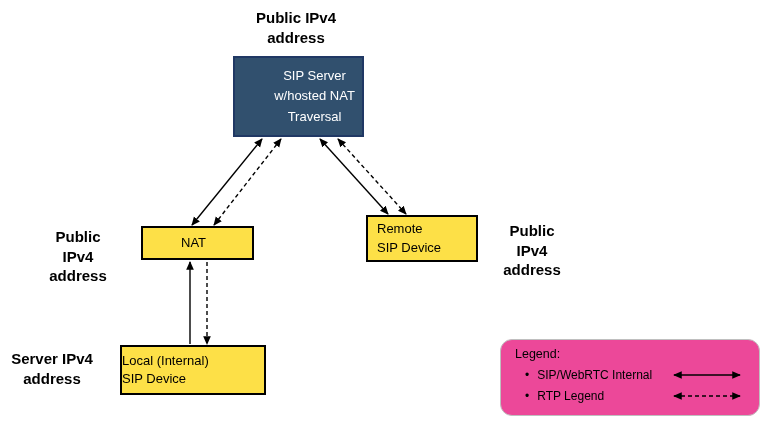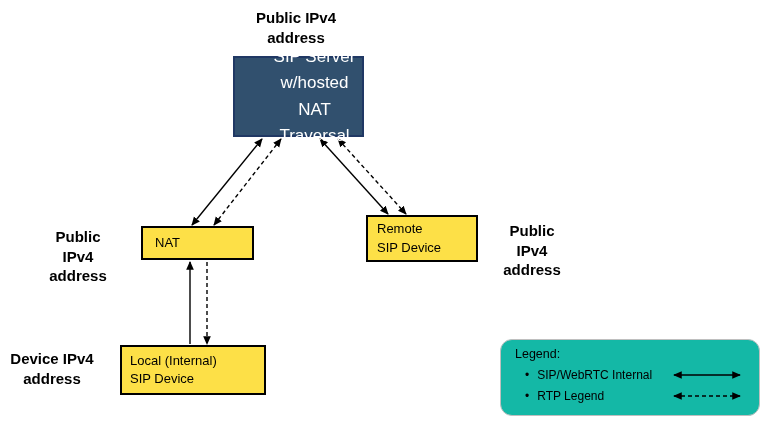--- a/index.html
+++ b/index.html
@@ -40,48 +40,48 @@
     position: absolute;
     box-sizing: border-box;
     left: 233px; top: 56px; width: 131px; height: 81px;
     background: #31506e;
     border: 2px solid #203864;
     color: #ffffff;
     display: flex;
     align-items: center;
     justify-content: center;
     text-align: center;
-    font-size: 17px;
+    font-size: 13px;
     font-weight: 400;
     line-height: 1.55;
     white-space: pre-line;
     padding-left: 32px;
   }
   #label-top   { left: 246px; top: 8px;   width: 100px; }
-  #nat-box     { left: 141px; top: 226px; width: 113px; height: 34px; padding-left: 12px; }
+  #nat-box     { left: 141px; top: 226px; width: 113px; height: 34px; padding-left: 38px; }
   #label-nat   { left: 38px;  top: 227px; width: 80px; }
   #remote-box  { left: 366px; top: 215px; width: 112px; height: 47px; padding-left: 9px; }
   #label-remote{ left: 492px; top: 221px; width: 80px; }
-  #local-box   { left: 120px; top: 345px; width: 146px; height: 50px; padding-left: 8px; }
+  #local-box   { left: 120px; top: 345px; width: 146px; height: 50px; }
   #label-local { left: 8px;   top: 349px; width: 88px; }
 
   .wires {
     position: absolute;
     left: 0; top: 0;
     pointer-events: none;
   }
   .wire-solid  { stroke: #000000; stroke-width: 1.4; }
   .wire-dashed { stroke: #000000; stroke-width: 1.4; stroke-dasharray: 4 3; }
 
   .legend {
     position: absolute;
     left: 500px; top: 339px;
     width: 260px; height: 77px;
     box-sizing: border-box;
-    background: #14b8a6;
+    background: #ec4899;
     border: 1px solid #bfbfbf;
     border-radius: 12px;
     padding: 7px 12px 6px 14px;
     font-size: 12px;
   }
   .legend-title {
     font-size: 12.5px;
     margin-bottom: 3px;
   }
   .legend-row {
@@ -116,21 +116,21 @@
     <line class="wire-solid" x1="190" y1="344" x2="190" y2="262" marker-end="url(#ah)"></line>
     <line class="wire-dashed" x1="207" y1="262" x2="207" y2="344" marker-end="url(#ah)"></line>
   </svg>
 
   <div class="lbl" id="label-top">Public IPv4
 address</div>
   <div class="lbl" id="label-nat">Public IPv4
 address</div>
   <div class="lbl" id="label-remote">Public IPv4
 address</div>
-  <div class="lbl" id="label-local">Device IPv4
+  <div class="lbl" id="label-local">Server IPv4
 address</div>
 
   <div class="server">SIP Server
 w/hosted NAT
 Traversal</div>
   <div class="node" id="nat-box">NAT</div>
   <div class="node" id="remote-box">Remote
 SIP Device</div>
   <div class="node" id="local-box">Local (Internal)
 SIP Device</div>

